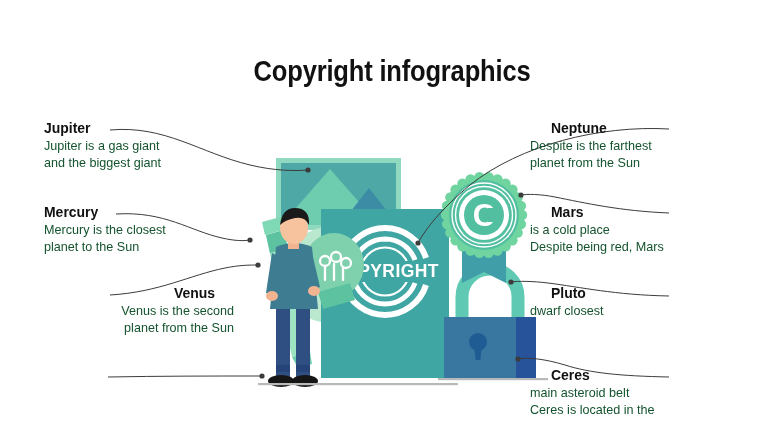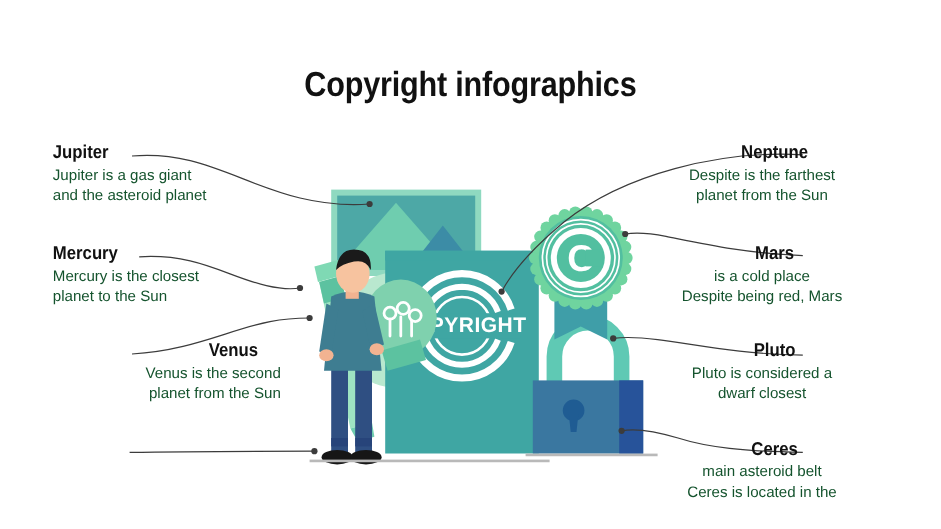--- a/index.html
+++ b/index.html
@@ -30,21 +30,21 @@
     line-height:17px;margin-bottom:2px;
     transform:scaleX(0.9);
   }
   .label.left .head{transform-origin:left center;}
   .label.right .head{transform-origin:right center;}
   .label .body{
     font-size:12.6px;color:#14532d;line-height:16.5px;
     font-weight:400;
   }
   .label.left{text-align:left;}
-  .label.right{text-align:center;}
+  .label.right{text-align:left;}
 
   
   #connectors{position:absolute;left:0;top:0;width:784px;height:441px;}
   #connectors path{fill:none;stroke:#3c3c3c;stroke-width:1.0;}
   #connectors circle{fill:#3c3c3c;}
 
   
   #art{position:absolute;left:0;top:0;width:784px;height:441px;}
 </style>
 </head>
@@ -203,21 +203,21 @@
     <circle cx="511" cy="257" r="2.6"></circle>
 
     <path d="M669 352 C 620 351, 590 348, 565 340 C 545 334, 528 332, 518 334"></path>
     <circle cx="518" cy="334" r="2.6"></circle>
   </svg>
 
   <div class="label left" style="left:44px;top:94px;width:190px;">
     <div class="head">Jupiter</div>
     <div class="body">
       <div>Jupiter is a gas giant</div>
-      <div>and the asteroid planet</div>
+      <div>and the biggest giant</div>
     </div>
   </div>
 
   <div class="label left" style="left:44px;top:178px;width:190px;">
     <div class="head">Mercury</div>
     <div class="body">
       <div>Mercury is the closest</div>
       <div>planet to the Sun</div>
     </div>
   </div>
@@ -243,21 +243,20 @@
     <div class="head">Mars</div>
     <div class="body">
       <div>is a cold place</div>
       <div>Despite being red, Mars</div>
     </div>
   </div>
 
   <div class="label right" style="right:44px;top:259px;width:210px;">
     <div class="head">Pluto</div>
     <div class="body">
-      <div>Pluto is considered a</div>
       <div>dwarf closest</div>
     </div>
   </div>
 
   <div class="label right" style="right:44px;top:341px;width:210px;">
     <div class="head">Ceres</div>
     <div class="body">
       <div>main asteroid belt</div>
       <div>Ceres is located in the</div>
     </div>

